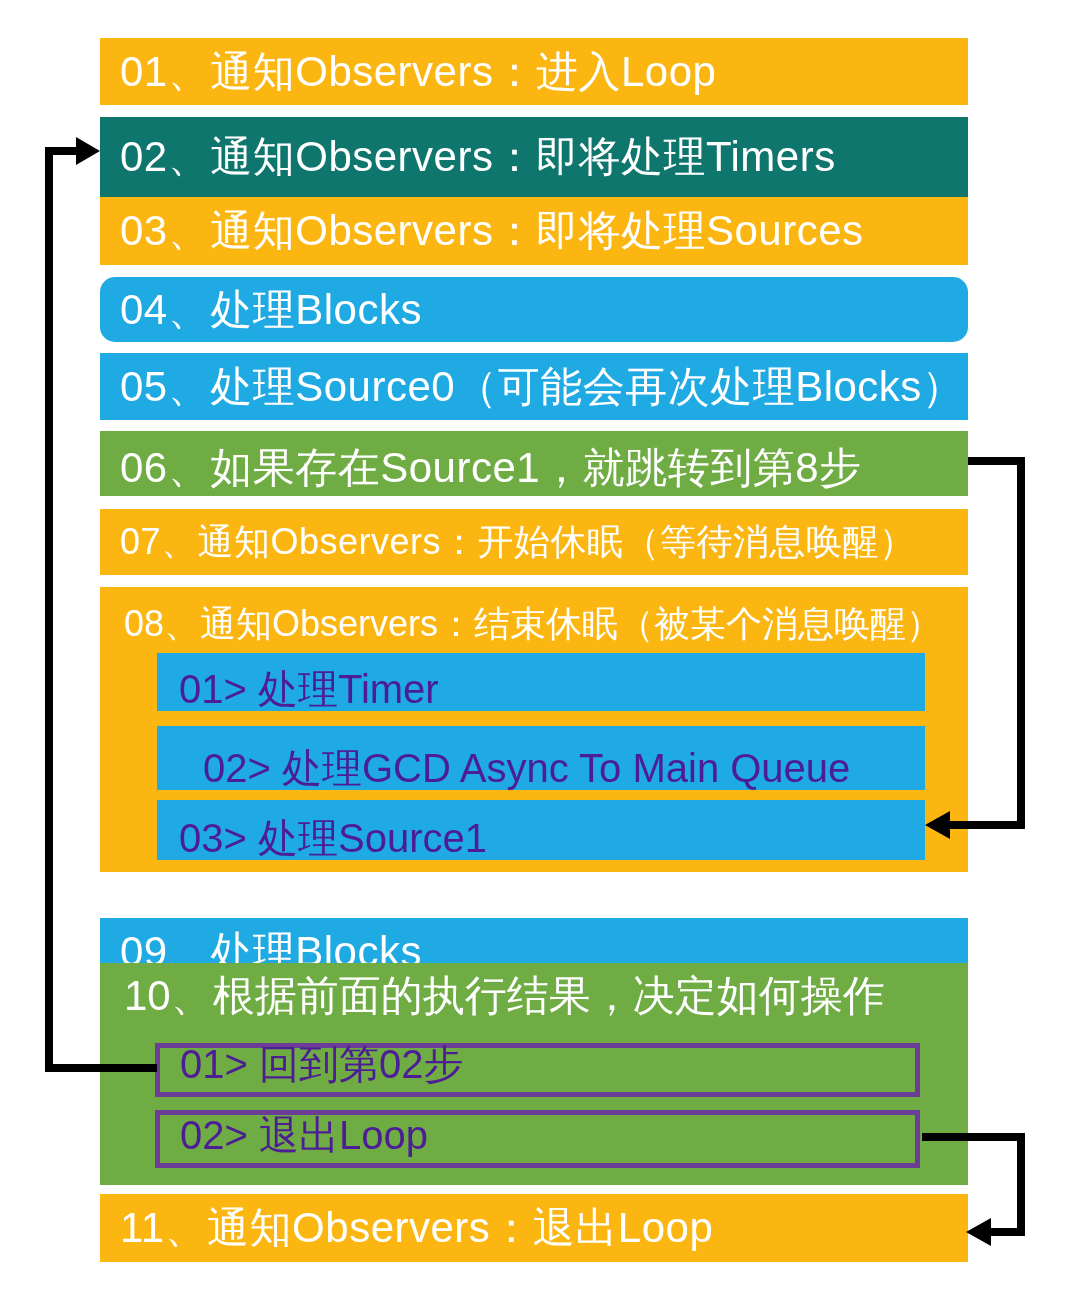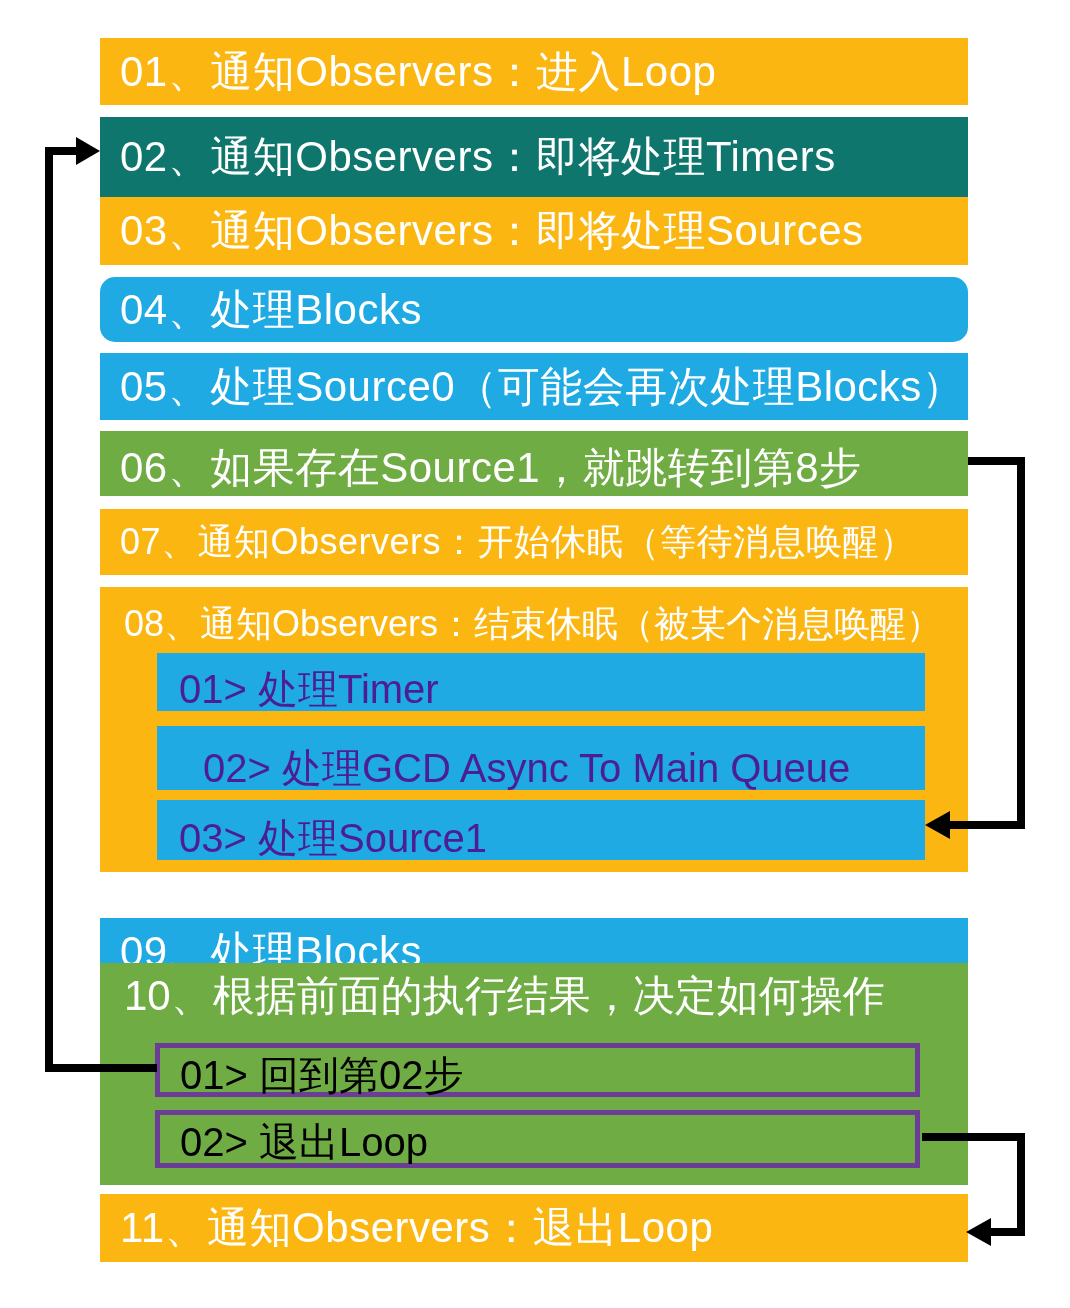--- a/index.html
+++ b/index.html
@@ -43,22 +43,22 @@
   }
   .subbar .sub-label{
     display:block;
     padding-left:22px;
     font-size:40px;
     line-height:44px;
   }
   .psub{
     position:absolute;
     left:55px;width:765px;
-    display:flex;align-items:flex-start;
-    color:#000000;
+    display:flex;align-items:flex-end;
+    color:#4c1d95;
     box-sizing:border-box;
     border:5px solid #6C3D97;
   }
   .psub .sub-label{
     display:block;
     padding-left:20px;
     font-size:40px;
   }
   .seg{position:absolute;background:#000000;}
   .ah{position:absolute;width:0;height:0;}

